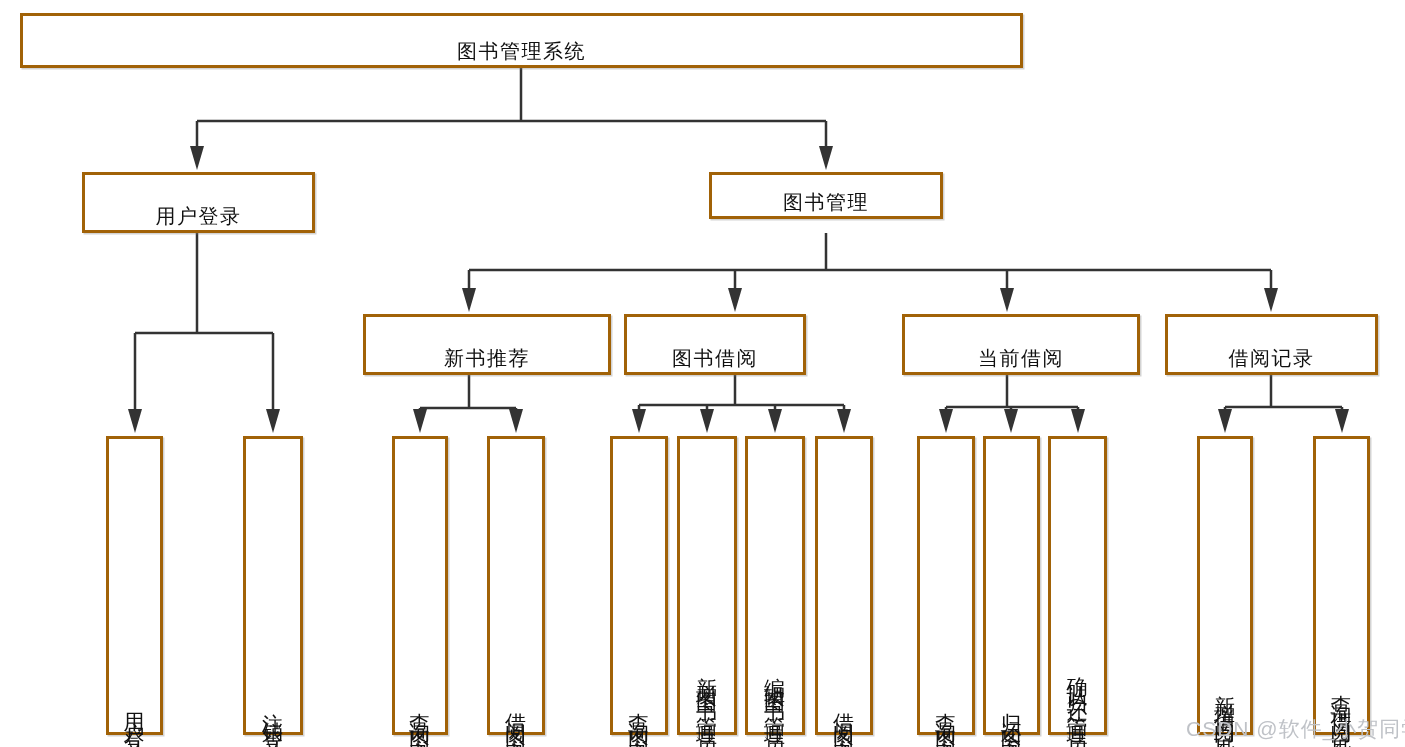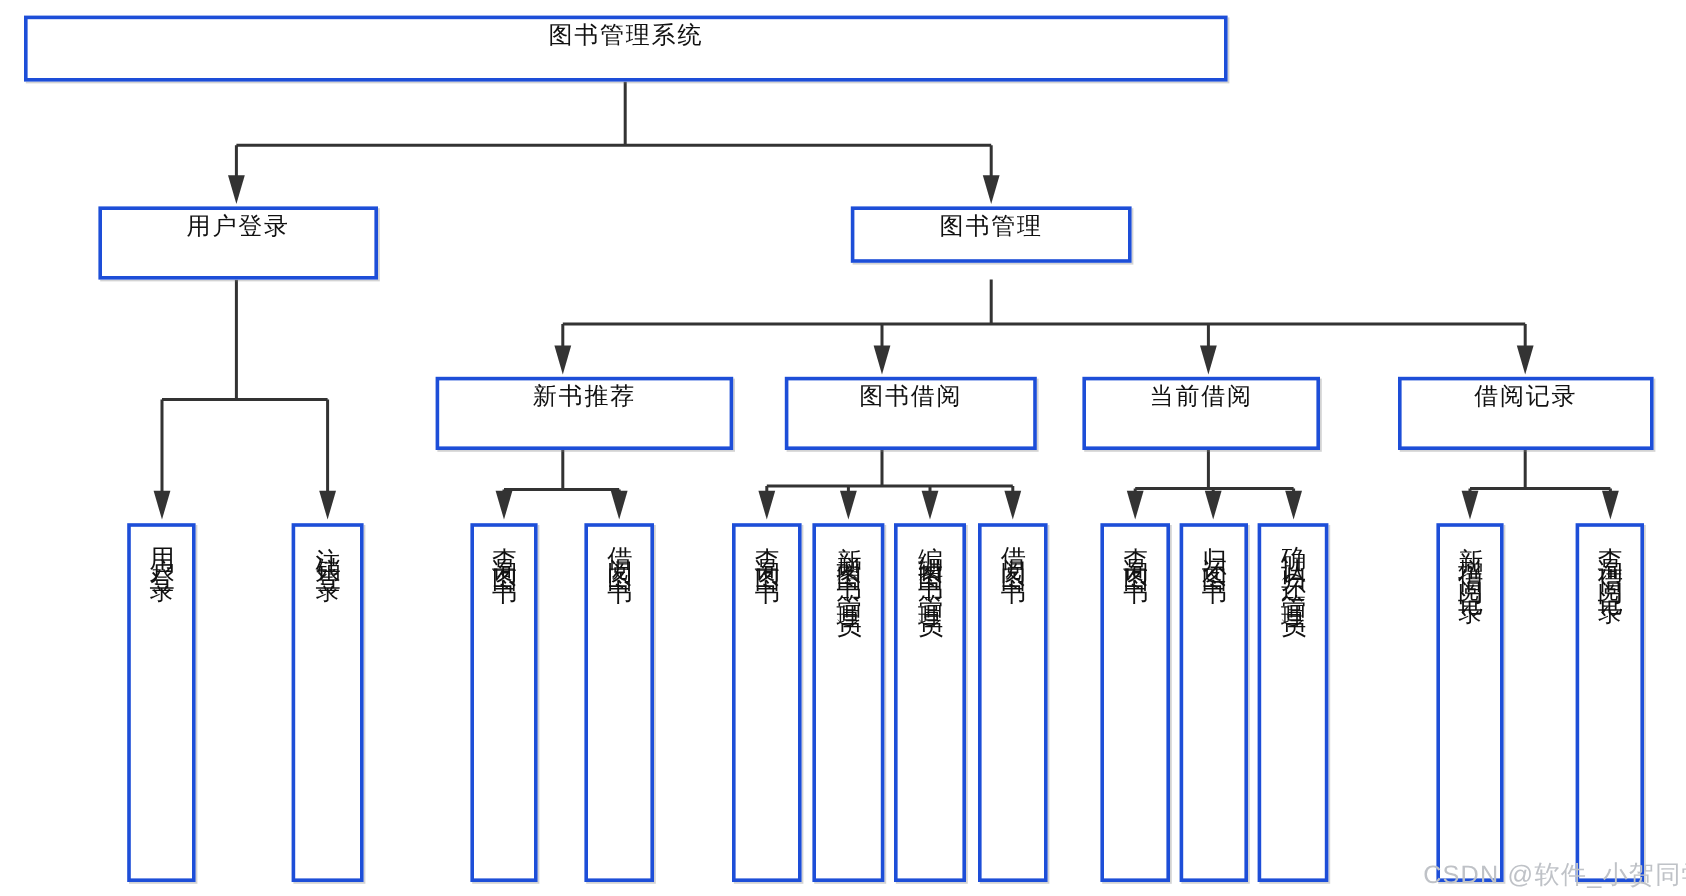--- a/index.html
+++ b/index.html
@@ -3,22 +3,22 @@
 <meta charset="utf-8">
 <style>
   html,body{margin:0;padding:0;background:#ffffff;}
   .canvas{
     position:relative;width:1405px;height:747px;background:#ffffff;overflow:hidden;
     font-family:"Liberation Sans","DejaVu Sans",sans-serif;color:#111111;
   }
   svg.connectors{position:absolute;left:0;top:0;width:1405px;height:747px;}
   .node{
     position:absolute;box-sizing:border-box;background:#ffffff;
-    border:3px solid #1d4ed8;box-shadow:1.5px 1.5px 0 rgba(130,130,130,.35);
-    display:flex;align-items:flex-start;justify-content:center;
+    border:3px solid #a16207;box-shadow:1.5px 1.5px 0 rgba(130,130,130,.35);
+    display:flex;align-items:flex-end;justify-content:center;
   }
   .hbox span{font-size:20px;letter-spacing:1.5px;white-space:nowrap;}
   .vbox span{
     writing-mode:vertical-rl;text-orientation:mixed;
     font-size:21px;letter-spacing:9px;line-height:1;
   }
   .vbox.long span{letter-spacing:8px;}
   .watermark{
     position:absolute;left:1186px;top:715px;z-index:6;
     font-size:21px;color:#bfc2c7;letter-spacing:1px;white-space:nowrap;
@@ -79,24 +79,24 @@
   <div class="node hbox" style="left:82px;top:172px;width:233px;height:61px">
     <span>用户登录</span>
   </div>
   <div class="node hbox" style="left:709px;top:172px;width:234px;height:47px">
     <span>图书管理</span>
   </div>
 
   <div class="node hbox" style="left:363px;top:314px;width:248px;height:61px">
     <span>新书推荐</span>
   </div>
-  <div class="node hbox" style="left:654px;top:314px;width:210px;height:61px">
+  <div class="node hbox" style="left:624px;top:314px;width:182px;height:61px">
     <span>图书借阅</span>
   </div>
-  <div class="node hbox" style="left:902px;top:314px;width:198px;height:61px">
+  <div class="node hbox" style="left:902px;top:314px;width:238px;height:61px">
     <span>当前借阅</span>
   </div>
   <div class="node hbox" style="left:1165px;top:314px;width:213px;height:61px">
     <span>借阅记录</span>
   </div>
 
   <div class="node vbox" style="left:106px;top:436px;width:57px;height:299px">
     <span>用户登录</span>
   </div>
   <div class="node vbox" style="left:243px;top:436px;width:60px;height:299px">

